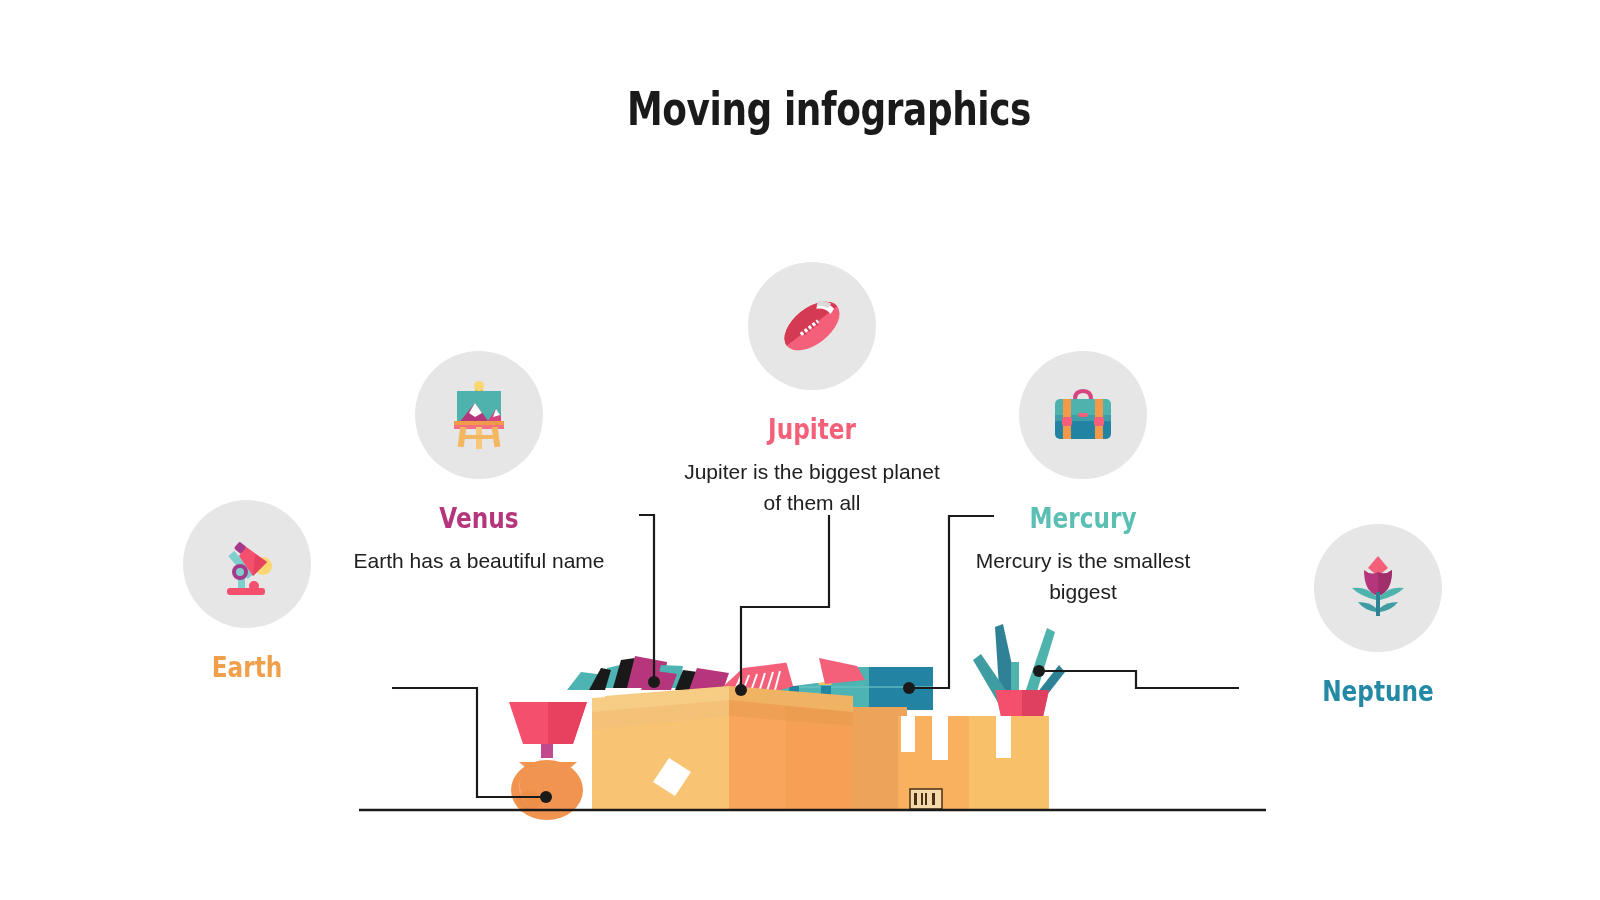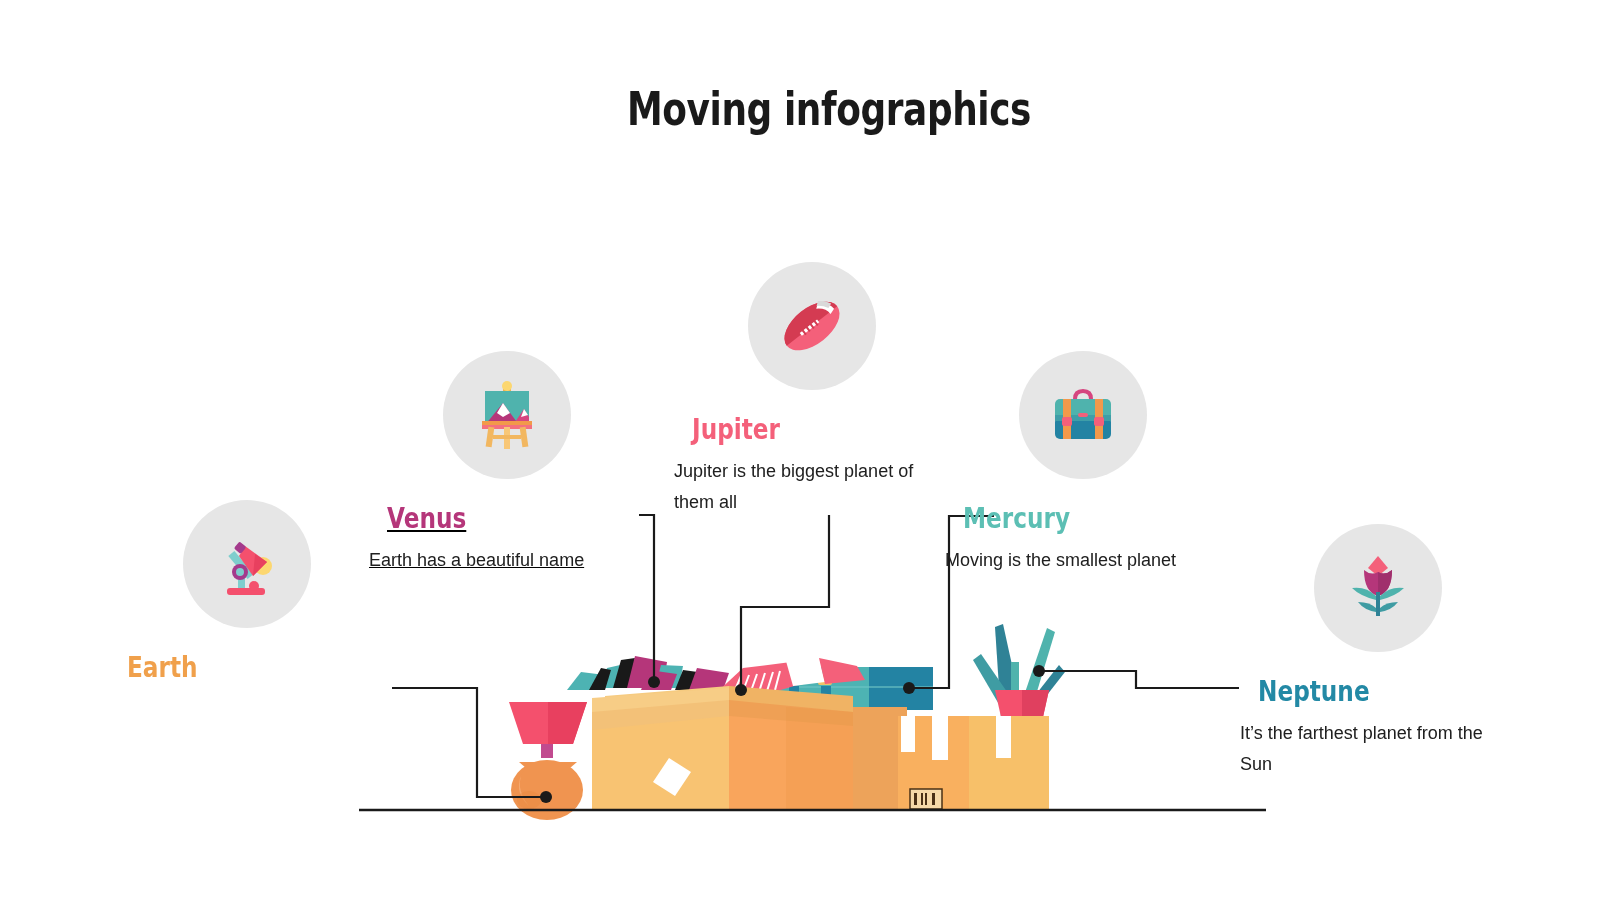--- a/index.html
+++ b/index.html
@@ -37,50 +37,51 @@
     color: #1a1a1a;
     transform: scaleX(0.78);
     transform-origin: 50% 50%;
     white-space: nowrap;
   }
 
   
   .planet {
     position: absolute;
     width: 300px;
+    text-align: center;
   }
   .icon-circle {
     width: 128px;
     height: 128px;
     border-radius: 50%;
     background: #e6e6e6;
     margin: 0 auto;
     position: relative;
   }
   .icon-circle svg { display:block; position:absolute; left:50%; top:50%; transform:translate(-50%,-50%); }
   .planet-name {
     font-family: "DejaVu Sans", sans-serif;
     font-weight: bold;
     font-size: 29px;
     transform: scaleX(0.80);
     margin-top: 22px;
     white-space: nowrap;
   }
   .planet-desc {
     font-family: "Liberation Sans", sans-serif;
-    font-size: 18px;
+    font-size: 21px;
     line-height: 31px;
     color: #202020;
     margin-top: 10px;
     padding: 0 12px;
   }
 
   
   #p-earth   { left: 68px;   top: 500px; }
-  #p-venus   { left: 328px;  top: 351px; text-decoration: underline; }
+  #p-venus   { left: 300px;  top: 351px; }
   #p-jupiter { left: 633px;  top: 262px; }
   #p-mercury { left: 904px;  top: 351px; }
   #p-neptune { left: 1199px; top: 524px; }
 
   
   #artwork, #connectors {
     position: absolute;
     left: 0; top: 0;
     width: 1600px; height: 900px;
     pointer-events: none;
@@ -290,33 +291,32 @@
         <rect x="10" y="40" width="56" height="22" rx="5" fill="#2383a3"></rect>
         <rect x="10" y="38" width="56" height="6" fill="#3f9ea8"></rect>
         <rect x="18" y="22" width="8" height="40" fill="#f2994a"></rect>
         <rect x="50" y="22" width="8" height="40" fill="#f2994a"></rect>
         <rect x="17" y="40" width="10" height="9" rx="2" fill="#f4607a"></rect>
         <rect x="49" y="40" width="10" height="9" rx="2" fill="#f4607a"></rect>
         <rect x="33" y="36" width="10" height="4" rx="2" fill="#f4607a"></rect>
       </svg>
     </div>
     <div class="planet-name" style="color:#5cbfb4">Mercury</div>
-    <div class="planet-desc">Moving is the smallest planet</div>
+    <div class="planet-desc">Mercury is the smallest biggest</div>
   </div>
 
   <div class="planet" id="p-neptune">
     <div class="icon-circle">
       <svg width="76" height="76" viewBox="0 0 76 76">
         <path d="M38 6 L48 18 L38 26 L28 18 Z" fill="#f4607a"></path>
         <path d="M24 20 q0 22 14 26 q14 -4 14 -26 q-7 6 -14 2 q-7 4 -14 -2 z" fill="#b5367a"></path>
         <path d="M38 46 q14 -4 14 -26 q-7 6 -14 2 z" fill="#a02f6c"></path>
         <rect x="36" y="42" width="4" height="24" fill="#2f8296"></rect>
         <path d="M36 50 q-16 -4 -24 -12 q14 -2 24 8 z" fill="#4fb3ad"></path>
         <path d="M40 50 q16 -4 24 -12 q-14 -2 -24 8 z" fill="#4fb3ad"></path>
         <path d="M36 62 q-12 -2 -18 -10 q12 0 18 6 z" fill="#3f9ca3"></path>
         <path d="M40 62 q12 -2 18 -10 q-12 0 -18 6 z" fill="#3f9ca3"></path>
       </svg>
     </div>
     <div class="planet-name" style="color:#2389a5">Neptune</div>
-    <div class="planet-desc">It’s the farthest planet from the Sun</div>
   </div>
 
 </div>
 
 </body></html>

